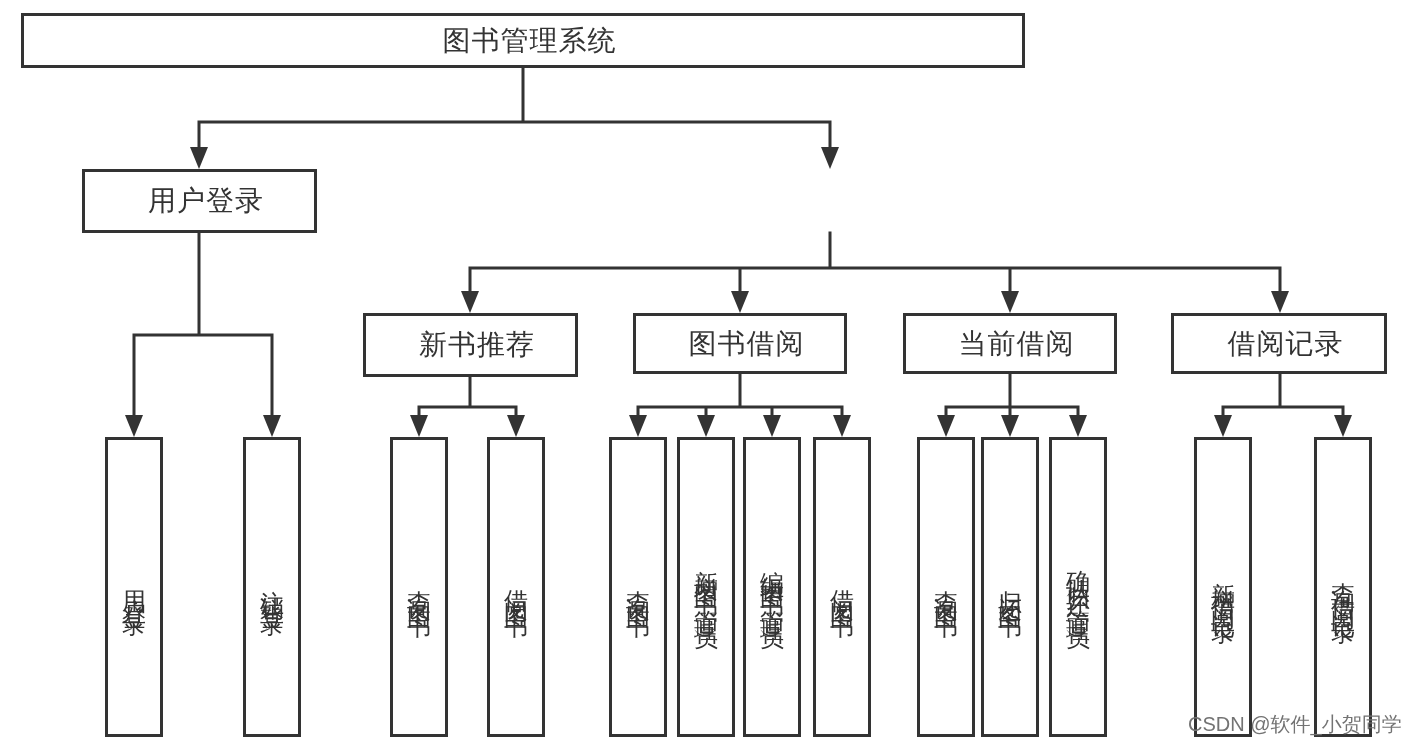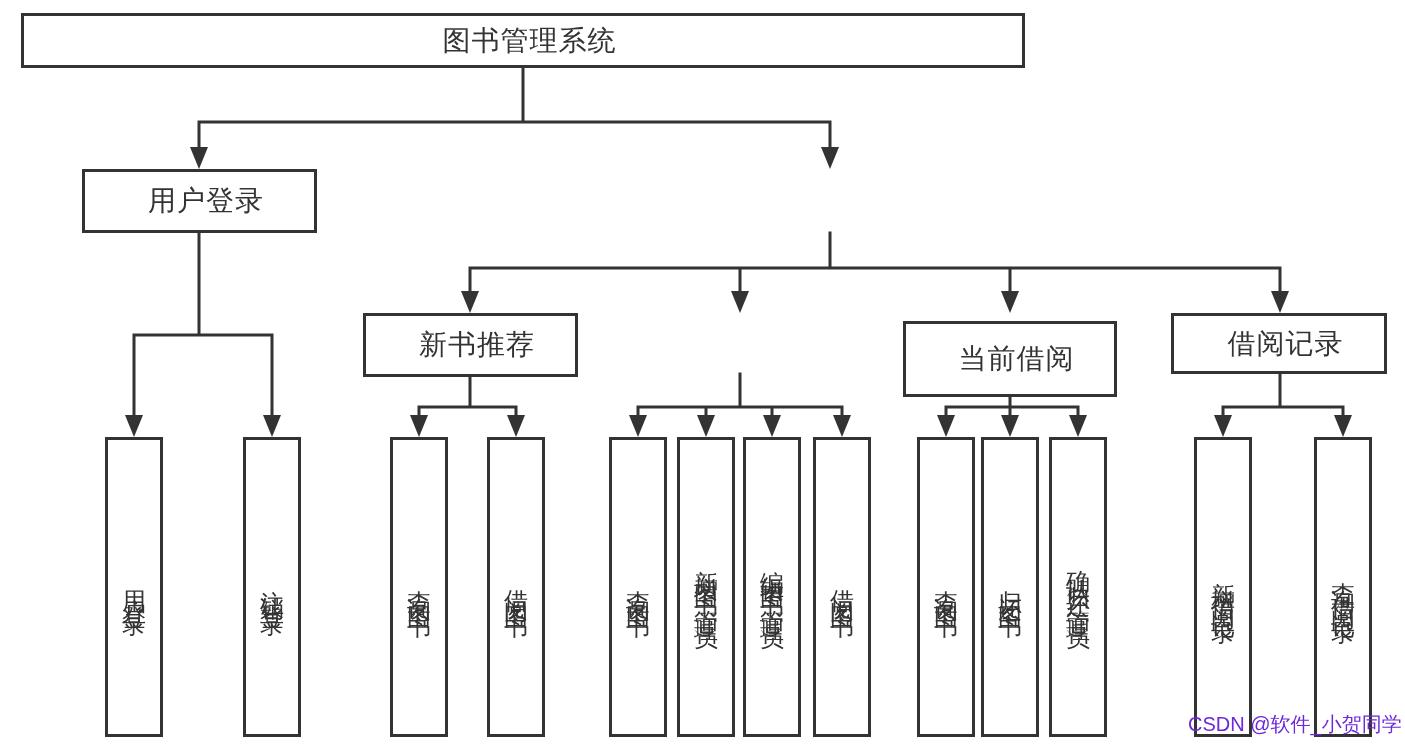--- a/index.html
+++ b/index.html
@@ -45,21 +45,21 @@
     text-orientation: mixed;
     font-size: 24px;
     letter-spacing: 8px;
     line-height: 1;
   }
   #watermark {
     position: absolute;
     left: 1188px;
     top: 711px;
     font-size: 20px;
-    color: #6d28d9;
+    color: #737373;
     white-space: nowrap;
     z-index: 5;
   }
 </style>
 </head>
 <body>
 
 <div id="stage">
 
   <svg id="connectors" viewBox="0 0 1405 747" xmlns="http://www.w3.org/2000/svg">
@@ -93,21 +93,22 @@
       <polygon points="1214,415 1232,415 1223,437"></polygon>
       <polygon points="1334,415 1352,415 1343,437"></polygon>
     </g>
   </svg>
 
   <div class="node hbox" style="left:21px; top:13px; width:1004px; height:55px;">图书管理系统</div>
 
   <div class="node hbox" style="left:82px; top:169px; width:235px; height:64px;">用户登录</div>
 
   <div class="node hbox" style="left:363px; top:313px; width:215px; height:64px;">新书推荐</div>
-  <div class="node hbox" style="left:903px; top:321px; width:214px; height:76px;font-family:Liberation Serif, serif;">当前借阅</div>
+  <div class="node hbox" style="left:633px; top:313px; width:214px; height:61px;">图书借阅</div>
+  <div class="node hbox" style="left:903px; top:313px; width:214px; height:61px;font-family:Liberation Serif, serif;">当前借阅</div>
   <div class="node hbox" style="left:1171px; top:313px; width:216px; height:61px;">借阅记录</div>
 
   <div class="node vbox" style="left:105px; top:437px; width:58px; height:300px;">用户登录</div>
   <div class="node vbox" style="left:243px; top:437px; width:58px; height:300px;">注销登录</div>
 
   <div class="node vbox" style="left:390px; top:437px; width:58px; height:300px;">查询图书</div>
   <div class="node vbox" style="left:487px; top:437px; width:58px; height:300px;">借阅图书</div>
 
   <div class="node vbox" style="left:609px; top:437px; width:58px; height:300px;">查询图书</div>
   <div class="node vbox" style="left:677px; top:437px; width:58px; height:300px;">新增图书（管理员）</div>

